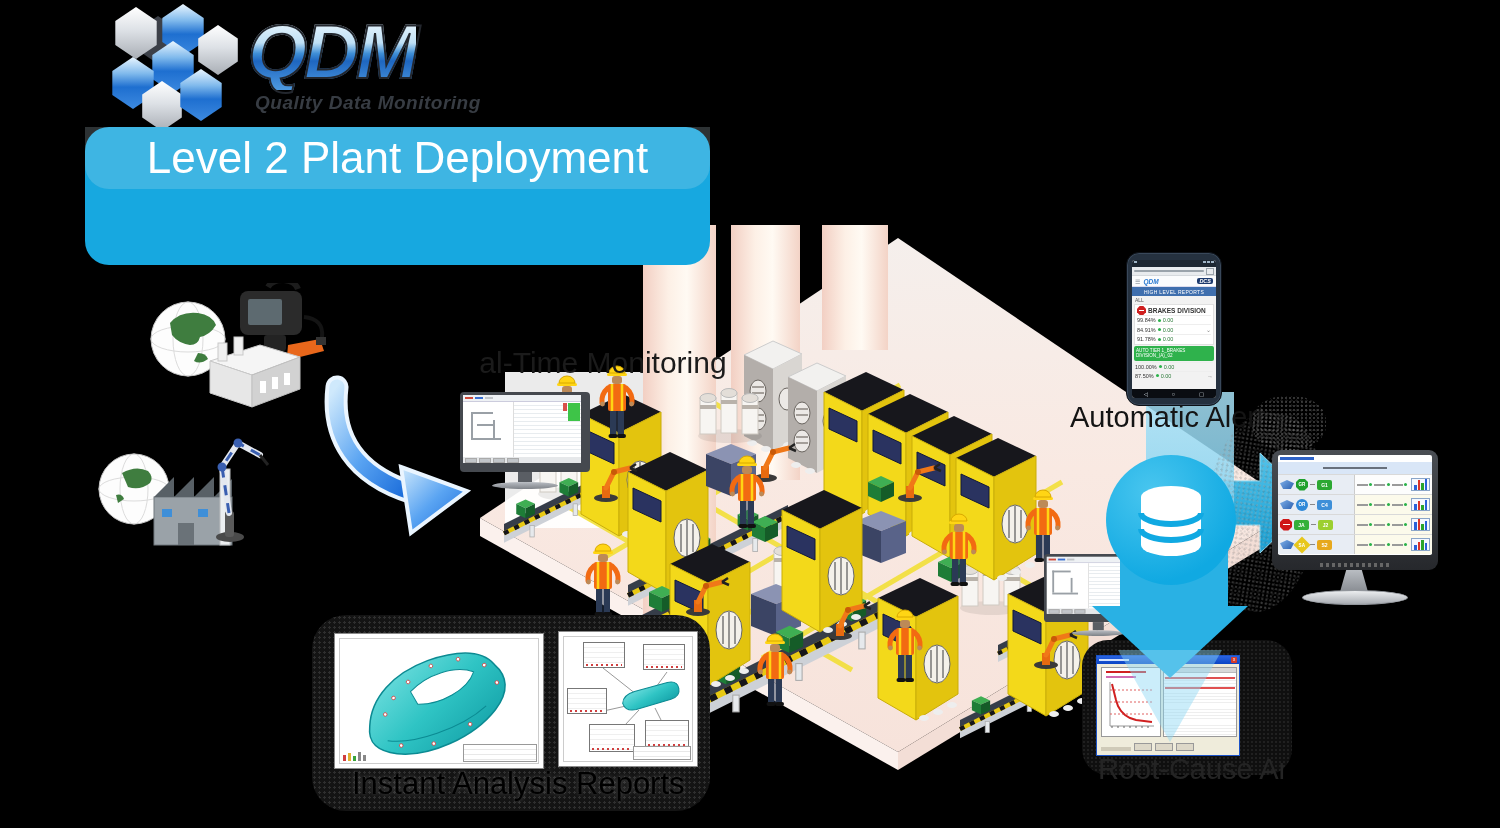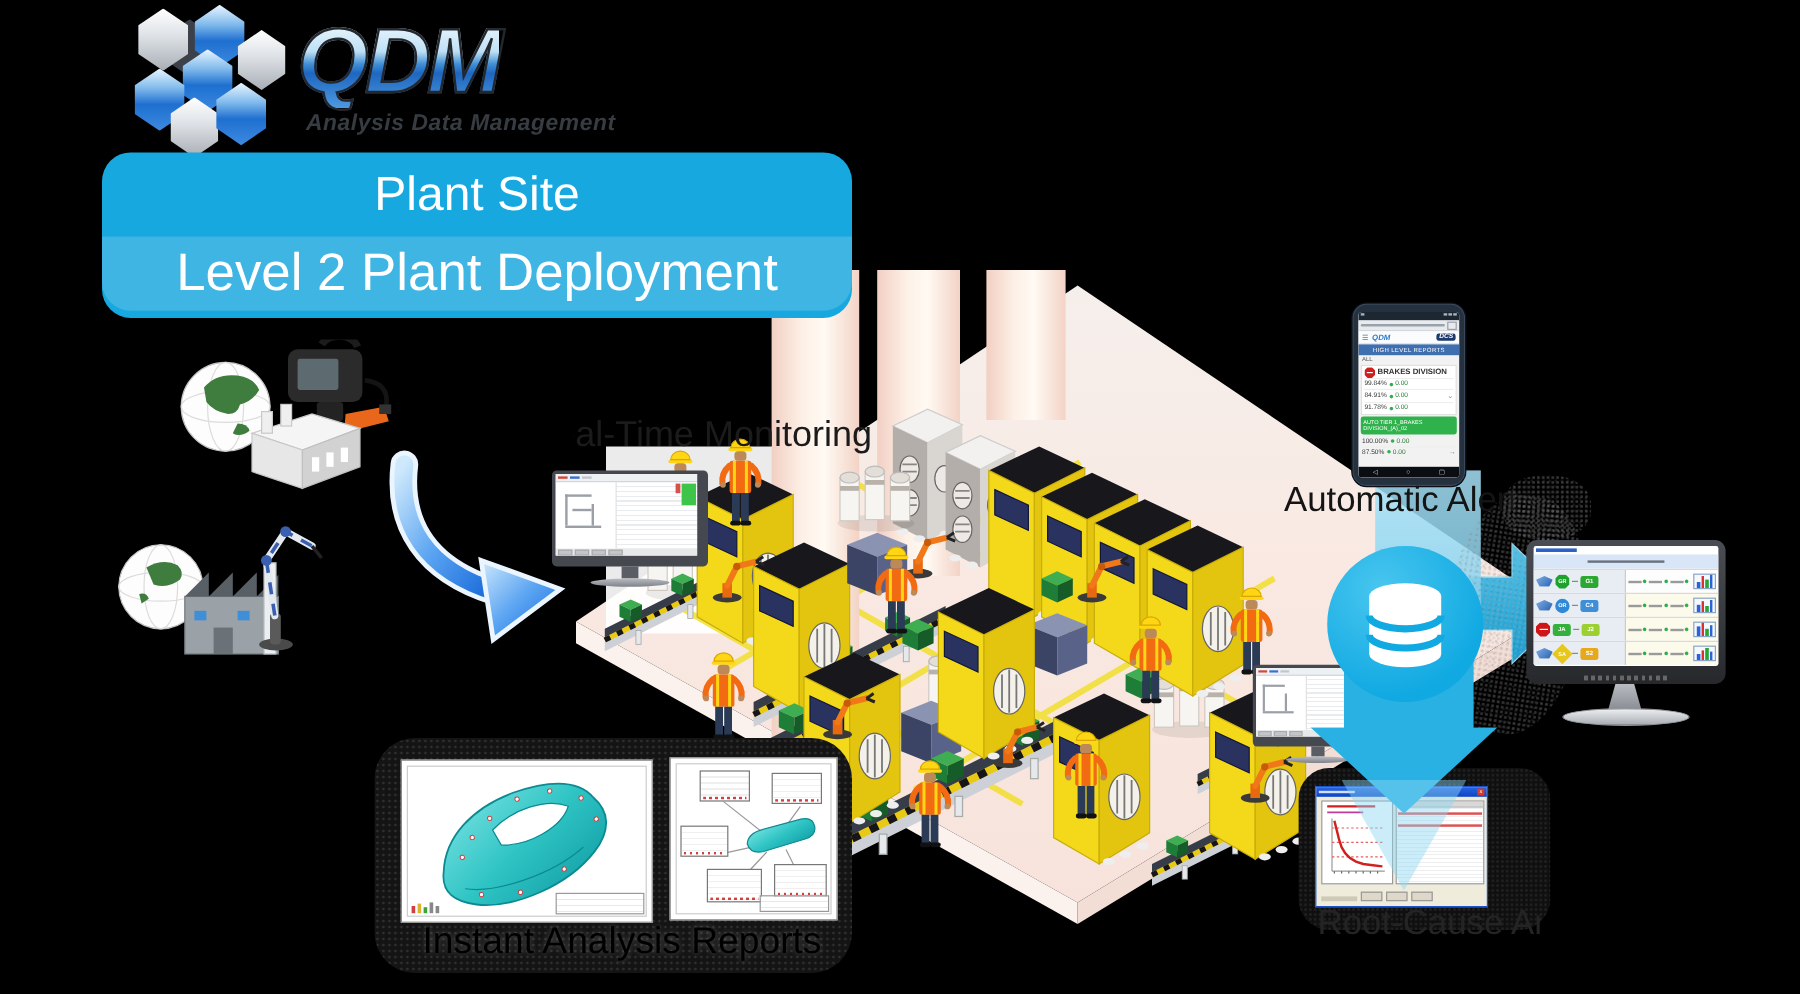--- a/index.html
+++ b/index.html
@@ -174,25 +174,24 @@
 <div class="abs" style="left:0;top:0;width:540px;height:125px;z-index:10;">
   <div class="hex dark abs" style="left:137px;top:16px;width:42px;height:48px;"></div>
   <div class="hex silver abs" style="left:113px;top:7px;width:46px;height:52px;"></div>
   <div class="hex blue abs" style="left:160px;top:4px;width:46px;height:52px;"></div>
   <div class="hex silver abs" style="left:196px;top:25px;width:44px;height:50px;"></div>
   <div class="hex blue abs" style="left:150px;top:41px;width:46px;height:52px;"></div>
   <div class="hex blue abs" style="left:110px;top:57px;width:46px;height:52px;"></div>
   <div class="hex silver abs" style="left:140px;top:81px;width:44px;height:50px;"></div>
   <div class="hex blue abs" style="left:178px;top:69px;width:46px;height:52px;"></div>
   <div class="abs qdm-word" style="left:248px;top:14px;">QDM</div>
-  <div class="abs qdm-tag" style="left:255px;top:92px;">Analysis Data Management</div>
+  <div class="abs qdm-tag" style="left:255px;top:92px;">Quality Data Monitoring</div>
 </div>
 
 <div class="abs banner">
-  <div class="l1">Plant Site</div>
   <div class="l2">Level 2 Plant Deployment</div>
 </div>
 
 <svg class="abs cluster" style="left:140px;top:283px;" width="210" height="130" viewBox="0 0 210 130">
   <g>
     <circle cx="48" cy="56" r="37" fill="#fdfdfd" stroke="#c4c4c4"></circle>
     <ellipse cx="48" cy="56" rx="37" ry="13" fill="none" stroke="#dcdcdc"></ellipse>
     <ellipse cx="48" cy="56" rx="15" ry="37" fill="none" stroke="#dcdcdc"></ellipse>
     <path d="M30,40 q10,-12 28,-10 q14,2 18,12 q-6,10 -16,12 q-2,8 -10,8 q-12,-2 -18,-10 z" fill="#3f7d3f"></path>
     <path d="M58,70 q8,0 10,6 q-8,6 -14,2 z" fill="#3f7d3f"></path>

